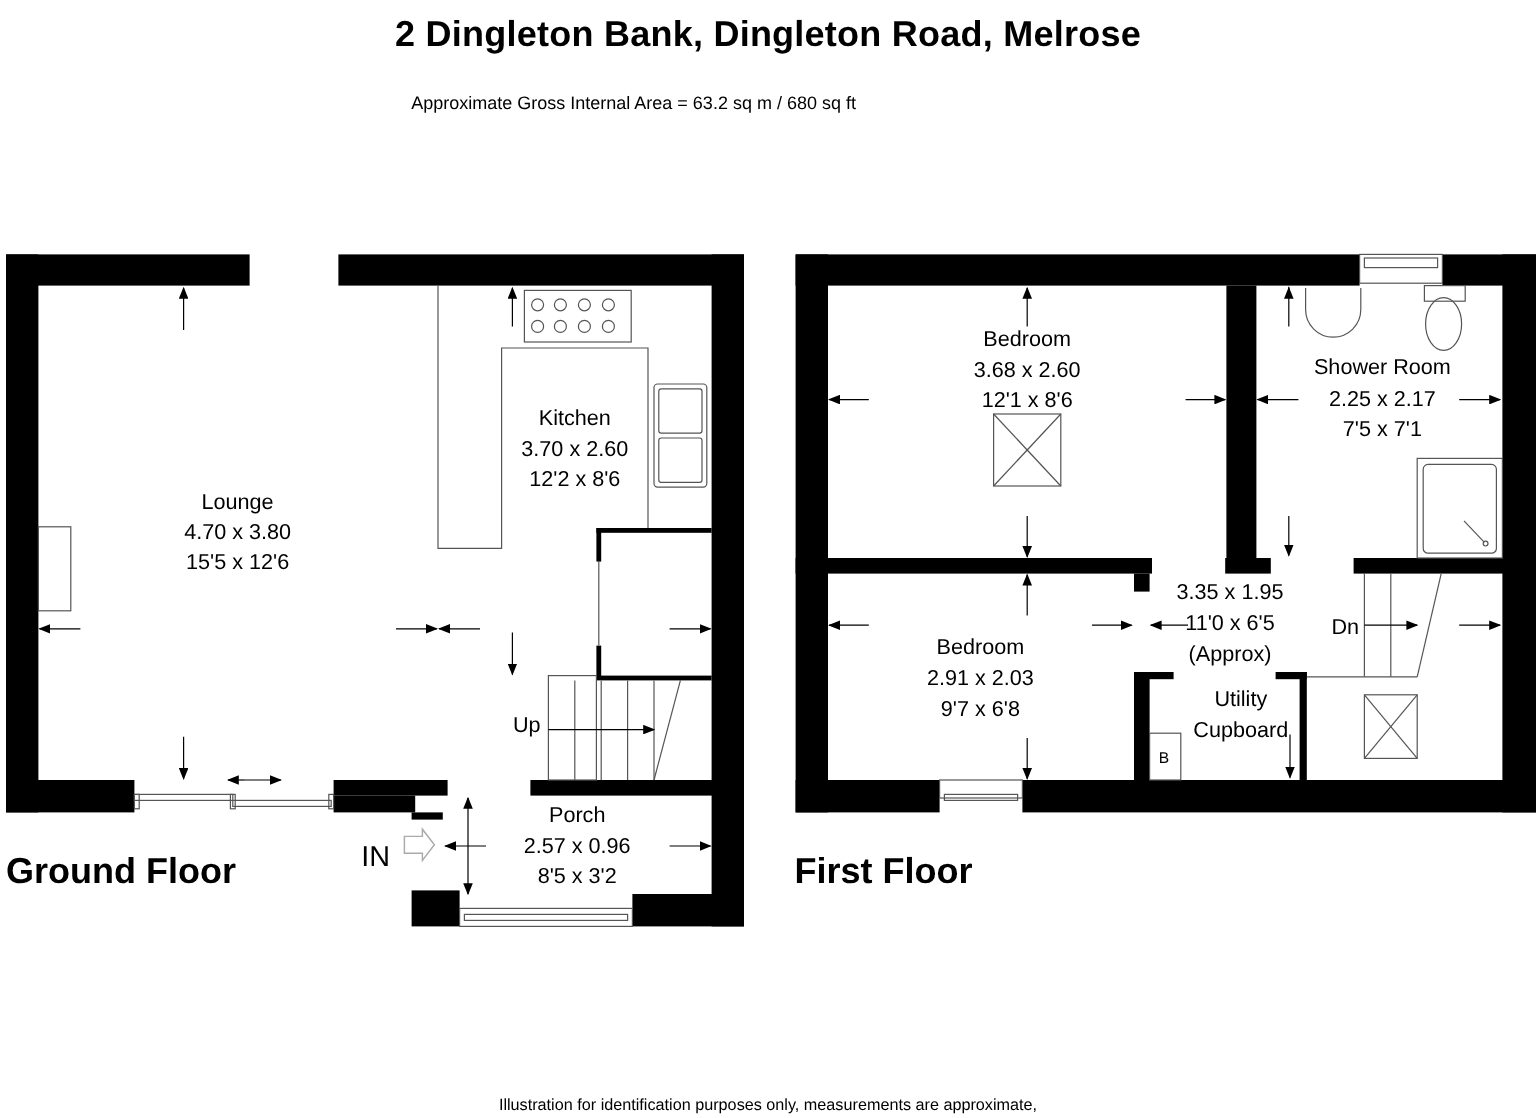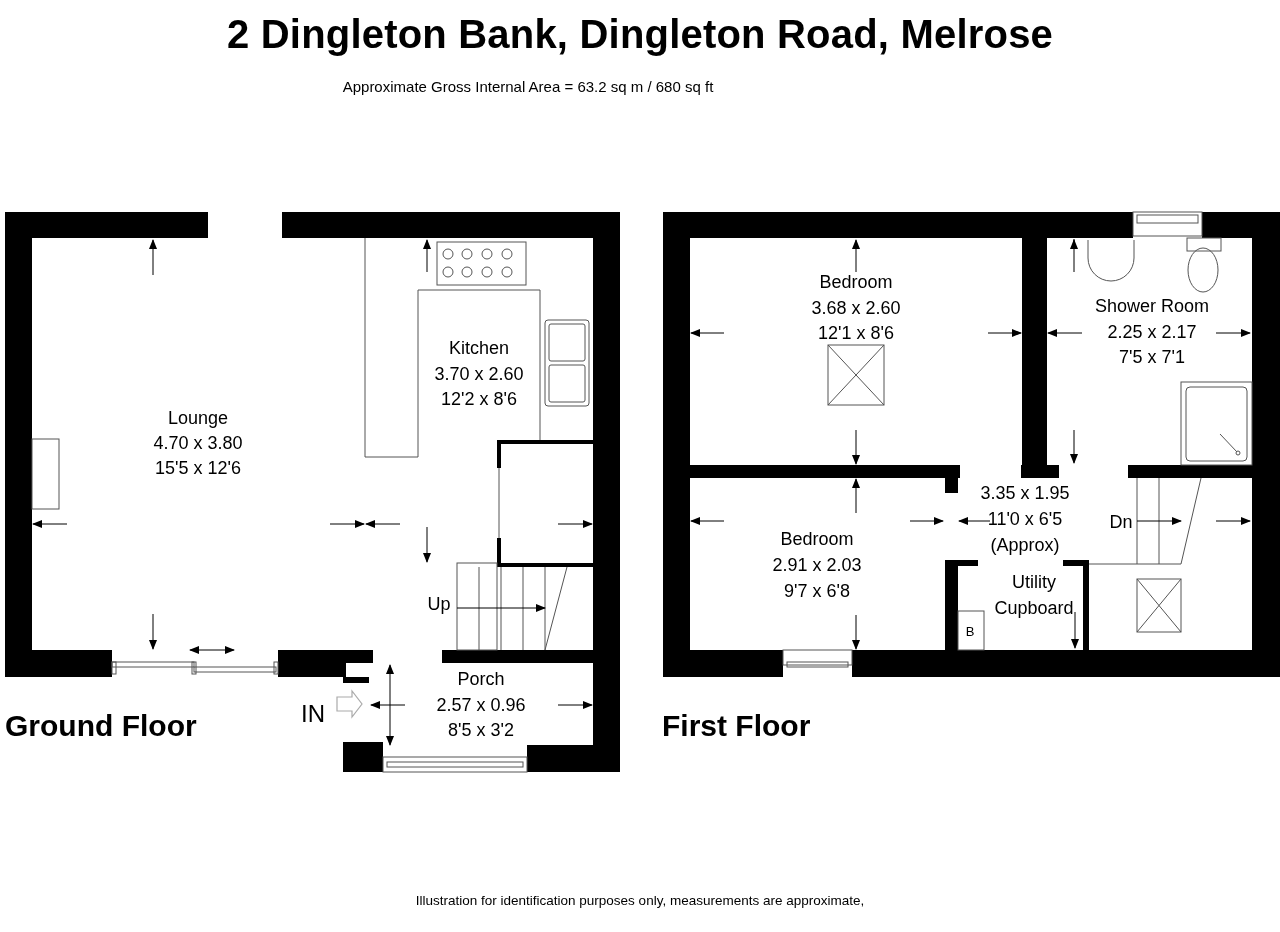--- a/index.html
+++ b/index.html
@@ -1,19 +1,19 @@
 <!DOCTYPE html>
 <html><head>
 <meta charset="utf-8">
 <style>
   html, body { margin:0; padding:0; background:#ffffff; }
   body { width:1280px; height:932px; position:relative; overflow:hidden; font-family:"Liberation Sans", sans-serif; color:#000; }
-  .title { position:absolute; left:0; width:1280px; top:12px; text-align:center; font-size:40px; font-weight:bold; letter-spacing:0.2px; }
+  .title { position:absolute; left:0; width:1280px; top:12px; text-align:center; font-size:30px; font-weight:bold; letter-spacing:0.2px; }
   .subtitle { position:absolute; left:0; width:1056px; top:78px; text-align:center; font-size:15px; }
-  .footer { position:absolute; left:0; width:1280px; top:892px; text-align:center; font-size:13.5px; line-height:18px; }
+  .footer { position:absolute; left:0; width:1280px; top:912px; text-align:center; font-size:13.5px; line-height:18px; }
   svg.plan { position:absolute; left:0; top:0; }
   .room-label { font-family:"Liberation Sans", sans-serif; font-size:18px; fill:#000; text-anchor:middle; }
   .floor-label { font-family:"Liberation Sans", sans-serif; font-size:30px; font-weight:bold; fill:#000; }
   .small-label { font-family:"Liberation Sans", sans-serif; font-size:13px; fill:#000; text-anchor:middle; }
   .in-label { font-family:"Liberation Sans", sans-serif; font-size:24px; fill:#000; }
   .wall { fill:#000; }
   .thin { fill:none; stroke:#555; stroke-width:1; }
   .dim { stroke:#000; stroke-width:1; fill:none; }
 </style>
 </head>

